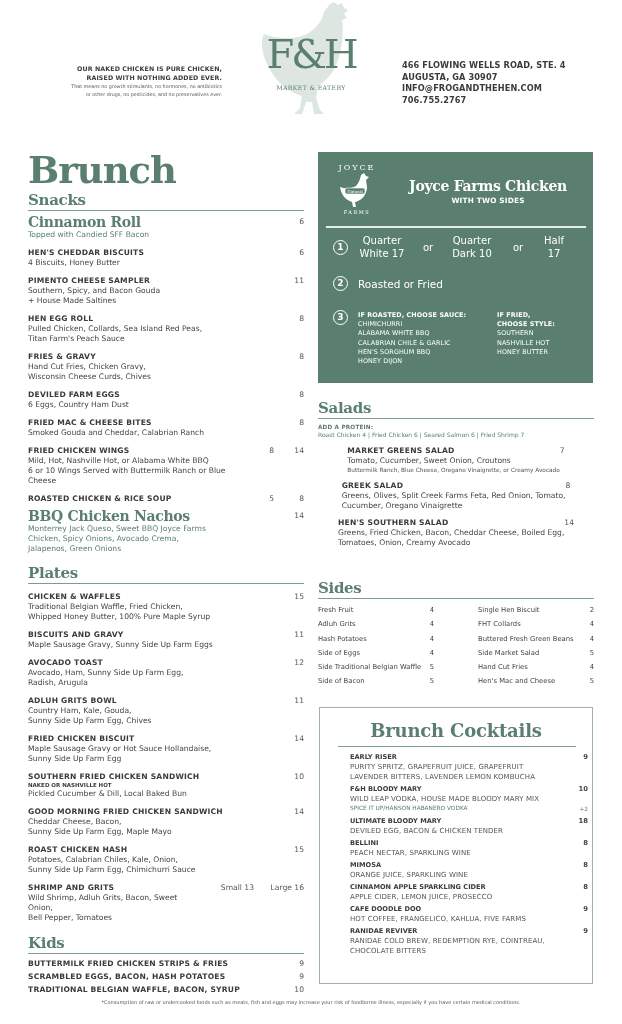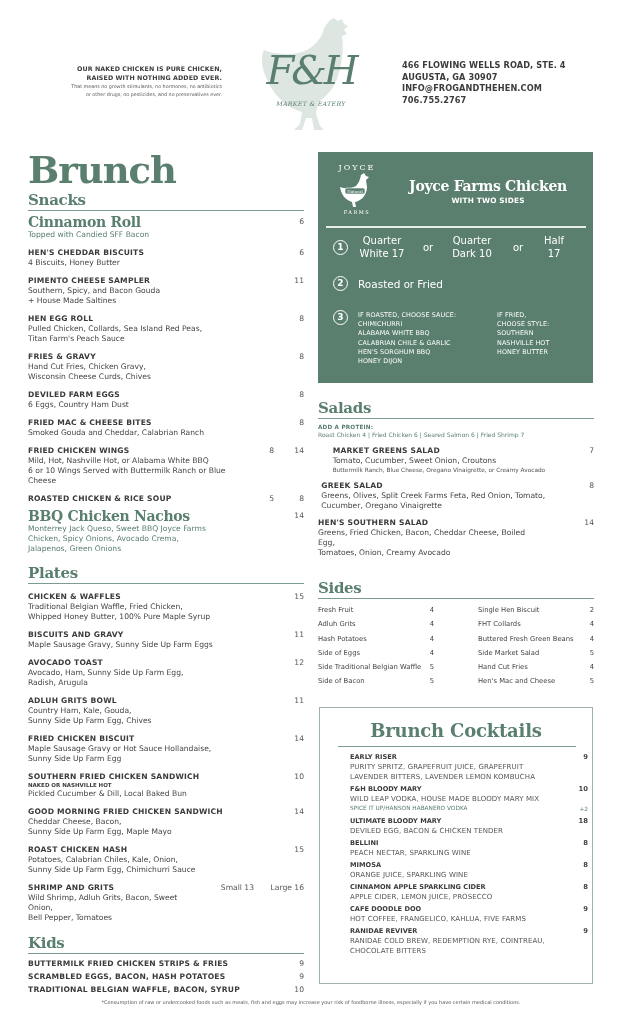--- a/index.html
+++ b/index.html
@@ -6,21 +6,21 @@
   html, body { width: 622px; height: 1024px; background: #ffffff; overflow: hidden; }
   body { font-family: "DejaVu Sans", "Liberation Sans", sans-serif; color: #3a3a3a; position: relative; }
 
   :root { --green: #5a7f6f; --green-line: #7d9c90; --text: #3b3b3b; }
 
   
   .header { position: absolute; top: 0; left: 0; width: 622px; height: 140px; }
   .tagline { position: absolute; top: 64px; right: 400px; width: 210px; text-align: right; }
   .tagline .t1 { font-size: 6.3px; font-weight: bold; color: #3b3b3b; line-height: 9px; letter-spacing: 0.1px; }
   .tagline .t2 { font-size: 4.8px; color: #555; line-height: 6.3px; margin-top: 2px; }
-  .logo { position: absolute; left: 258px; top: 18px; width: 106px; height: 120px; font-style: italic; }
+  .logo { position: absolute; left: 258px; top: 2px; width: 106px; height: 120px; }
   .logo .hen { position: absolute; left: 0; top: 0; width: 106px; height: 120px; }
   .logo .fh { position: absolute; left: 5px; top: 32px; width: 96px; text-align: center; font-family: "DejaVu Serif", serif; font-size: 40px; color: var(--green); letter-spacing: -3px; line-height: 40px; }
   .logo .me { position: absolute; left: 0; top: 82px; width: 106px; text-align: center; font-family: "DejaVu Serif", serif; font-size: 6.3px; color: var(--green); letter-spacing: 0.3px; }
   .address { position: absolute; left: 402px; top: 60px; font-size: 8.2px; font-weight: bold; color: #3b3b3b; line-height: 11.5px; letter-spacing: 0.1px; }
 
   
   .col-left { position: absolute; left: 28px; top: 150px; width: 276px; }
   .brunch-title { font-family: "DejaVu Serif", serif; font-weight: bold; font-size: 37px; color: var(--green); line-height: 40px; letter-spacing: -1px; }
   .sec-title { font-family: "DejaVu Serif", serif; font-weight: bold; font-size: 15px; color: var(--green); line-height: 17px; border-bottom: 1.5px solid var(--green-line); padding-bottom: 1px; letter-spacing: -0.3px; }
   .item { display: flex; justify-content: space-between; margin-top: 8px; }
@@ -41,26 +41,26 @@
   .joyce { position: absolute; left: 318px; top: 152px; width: 275px; height: 231px; background: #5a7f6f; color: #fff; }
   .joyce .jlogo { position: absolute; left: 13px; top: 9px; width: 52px; height: 55px; }
   .joyce .jt { position: absolute; left: 70px; top: 26px; width: 200px; text-align: center; font-family: "DejaVu Serif", serif; font-weight: bold; font-size: 14px; line-height: 16px; letter-spacing: -0.3px; }
   .joyce .jsub { position: absolute; left: 70px; top: 44px; width: 200px; text-align: center; font-size: 7.3px; font-weight: bold; letter-spacing: 0.2px; }
   .joyce .jline { position: absolute; left: 8px; top: 74px; width: 260px; height: 1.5px; background: #e7eeea; }
   .circ { position: absolute; width: 15px; height: 15px; border: 1.3px solid #fff; border-radius: 50%; font-size: 9px; text-align: center; line-height: 12.5px; font-weight: bold; }
   .opt { position: absolute; font-size: 10px; line-height: 13px; text-align: center; }
   .or { position: absolute; font-size: 10px; }
   .step2 { position: absolute; left: 40px; top: 126px; font-size: 10.5px; }
   .step3 { position: absolute; font-size: 6.4px; line-height: 9.2px; letter-spacing: 0.1px; }
-  .step3 .h { font-weight: normal; }
+  .step3 .h { font-weight: bold; }
 
   .sec-r { position: absolute; left: 318px; width: 276px; }
   .protein-h { font-size: 5.7px; font-weight: bold; color: var(--green); margin-top: 5px; line-height: 7px; letter-spacing: 0.2px; }
   .protein { font-size: 6px; color: var(--green); line-height: 8px; }
-  .ritem { display: flex; justify-content: flex-end; margin-top: 7px; gap: 44px; }
+  .ritem { display: flex; justify-content: center; margin-top: 7px; }
   .ritem .nm { font-size: 7.6px; font-weight: bold; color: #3b3b3b; line-height: 10px; letter-spacing: 0.2px; }
   .ritem .ds { font-size: 7.6px; color: #444; line-height: 10px; }
   .ritem .ds2 { font-size: 5.8px; color: #555; line-height: 8px; }
   .ritem .pr { font-size: 7.6px; color: #555; line-height: 10px; }
 
   .sides-grid { display: grid; grid-template-columns: 1fr 1fr; column-gap: 16px; margin-top: 4px; gap: 44px; }
   .side-row { display: flex; justify-content: space-between; font-size: 6.8px; color: #444; line-height: 14.3px; }
 
   .cocktails { position: absolute; left: 319px; top: 707px; width: 274px; height: 277px; border: 1.5px solid #9db2a9; }
   .ct-title { position: absolute; left: 0; top: 12px; width: 100%; text-align: center; font-family: "DejaVu Serif", serif; font-weight: bold; font-size: 18px; color: var(--green); letter-spacing: -0.2px; }

